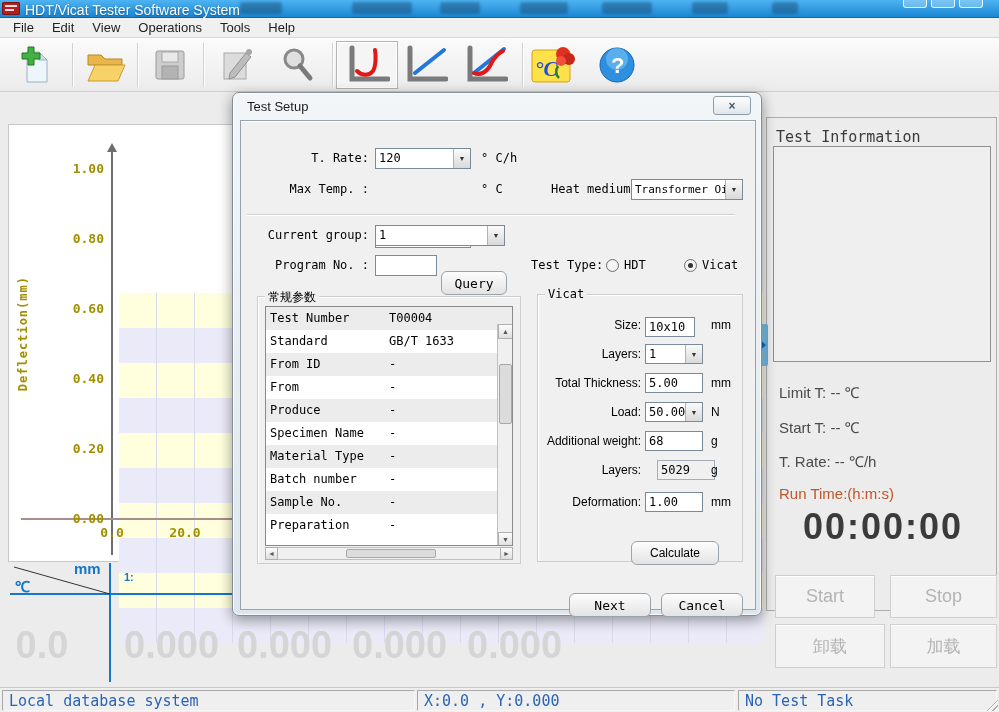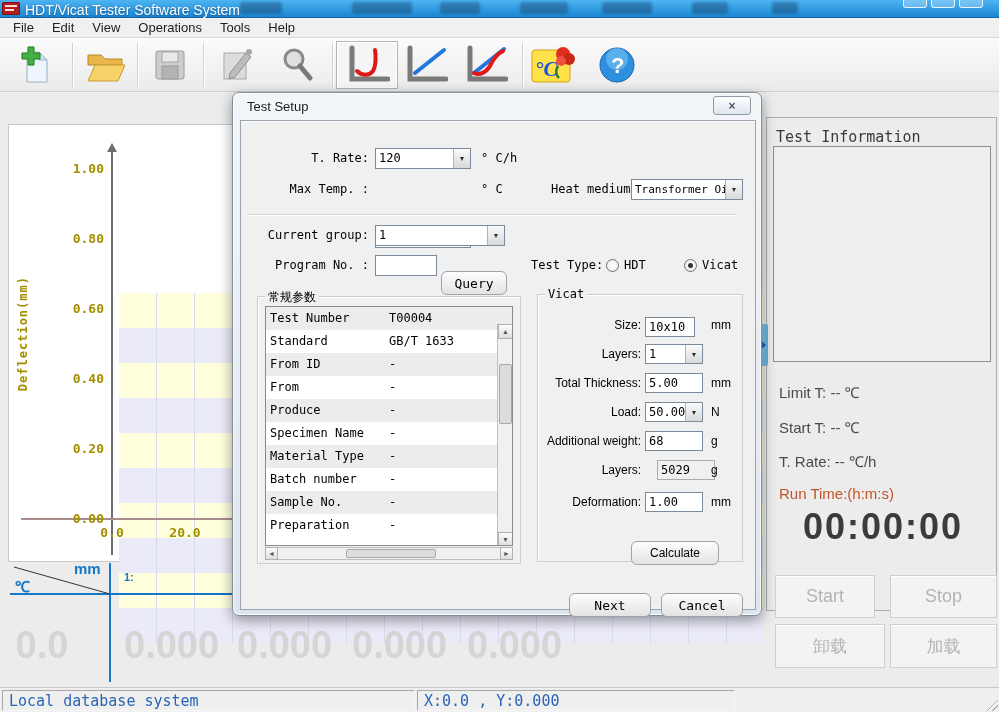--- a/index.html
+++ b/index.html
@@ -281,20 +281,21 @@
   <span class="abs runline">Run Time:(h:m:s)</span>
   <span class="abs timer">00:00:00</span>
   <div class="abs rbtn" style="left:775px;top:575px;width:100px;height:43px">Start</div>
   <div class="abs rbtn" style="left:890px;top:575px;width:107px;height:43px">Stop</div>
   <div class="abs rbtn" style="left:775px;top:624px;width:110px;height:44px;font-size:17px">卸载</div>
   <div class="abs rbtn" style="left:890px;top:624px;width:107px;height:44px;font-size:17px">加载</div>
 
   <div class="abs statusbar">
     <div class="abs status-sec" style="left:2px;width:413px">Local database system</div>
     <div class="abs status-sec" style="left:417px;width:318px">X:0.0 , Y:0.000</div>
+    <div class="abs status-sec" style="left:738px;width:259px">No Test Task</div>
     <div class="abs grip"></div>
   </div>
 
   <div class="abs dialog">
     <span class="abs dlg-title">Test Setup</span>
     <div class="abs dlg-close">
       <span>×</span>
     </div>
     <div class="abs dlg-body"></div>
 

